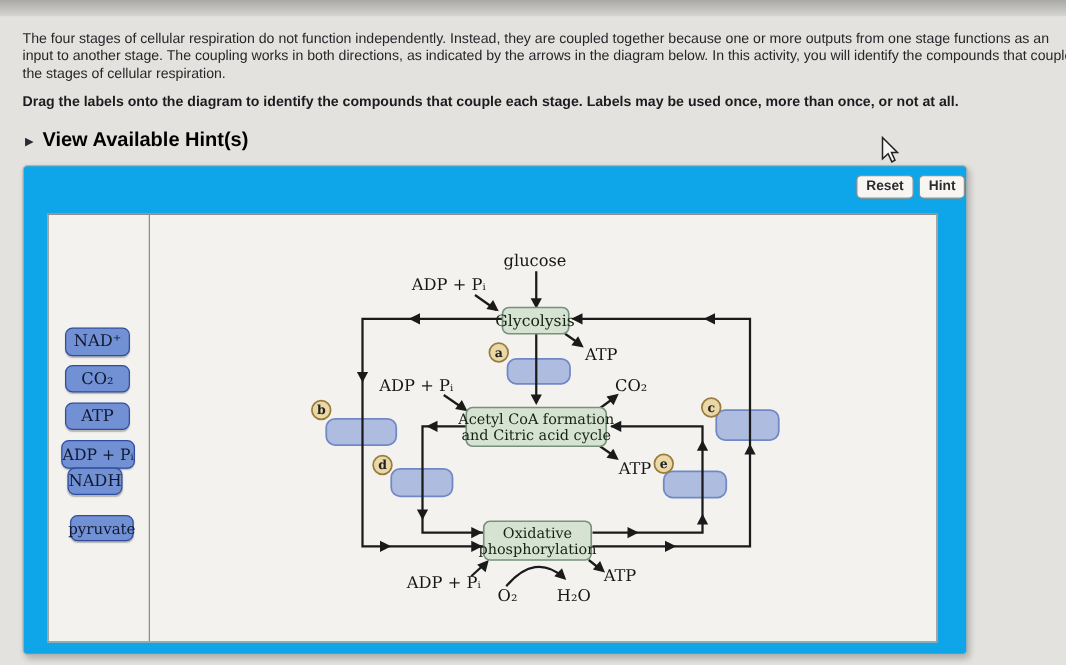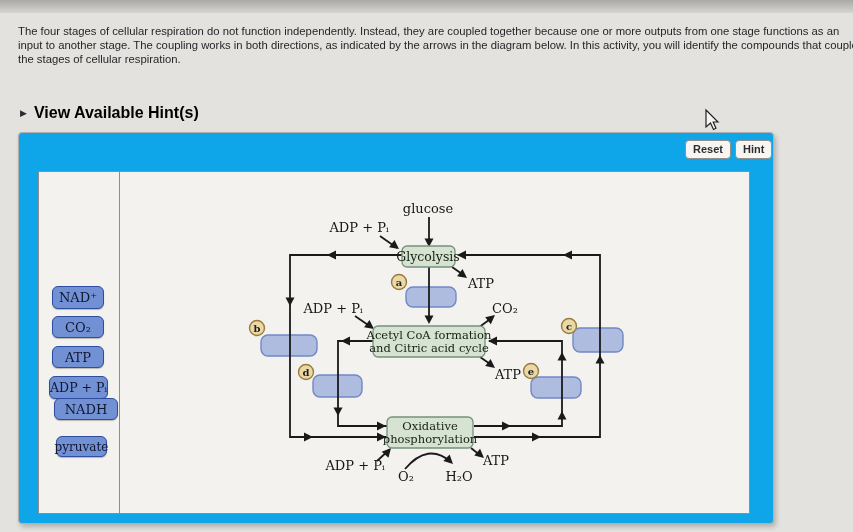--- a/index.html
+++ b/index.html
@@ -24,55 +24,56 @@
     padding:2px 7px 3px 7px;cursor:pointer;}
   .btn-reset{left:666px;}
   .btn-help{left:716px;}
   .inner{position:absolute;left:19px;top:38px;width:710px;height:341px;
     background:#f3f2ee;border:1px solid #8d8d89;}
   .label-col{position:absolute;left:0;top:0;width:80px;height:100%;
     border-right:1px solid #8d8d89;}
   .chip{position:absolute;display:flex;align-items:center;justify-content:center;
     background:#7290d4;border:1.5px solid #2e4da0;border-radius:6px;
     font-family:"DejaVu Serif","Liberation Serif",serif;color:#101830;
-    box-shadow:0 1px 1px rgba(0,0,0,0.25);cursor:grab;box-sizing:border-box;margin-top:24px;}
+    box-shadow:0 1px 1px rgba(0,0,0,0.25);cursor:grab;box-sizing:border-box;}
   .diagram-svg{position:absolute;left:118px;top:170px;}
   .cursor-svg{position:absolute;left:700px;top:106px;}
   svg text{font-family:"DejaVu Serif","Liberation Serif",serif;fill:#161616;}
   text.stage-sm{font-size:11.5px;fill:#14220f;}
   text.stage-lg{font-size:12.5px;fill:#14220f;}
   text.lbl{font-size:13px;}
   text.badge-letter{font-size:10px;font-weight:bold;fill:#222;}
 </style>
 </head>
 <body>
 
 <div id="app">
   <div class="top-strip"></div>
 
   <div class="intro-text">The four stages of cellular respiration do not function independently. Instead, they are coupled together because one or more outputs from one stage functions as an input to another stage. The coupling works in both directions, as indicated by the arrows in the diagram below. In this activity, you will identify the compounds that couple the stages of cellular respiration.</div>
+  <div class="instruction">Drag the labels onto the diagram to identify the compounds that couple each stage. Labels may be used once, more than once, or not at all.</div>
 
   <div class="hint-row">
     <span class="hint-tri">▶</span>
     <span class="hint-link">View Available Hint(s)</span>
   </div>
 
   <div class="panel">
     <button class="btn btn-reset">Reset</button>
     <button class="btn btn-help">Hint</button>
     <div class="inner">
       <div class="label-col"></div>
     </div>
   </div>
 
   <div class="chip" style="left:52px;top:262px;width:52px;height:23px;font-size:13px;">NAD⁺</div>
   <div class="chip" style="left:52px;top:292px;width:52px;height:22px;font-size:13px;">CO₂</div>
   <div class="chip" style="left:52px;top:322px;width:52px;height:22px;font-size:13px;">ATP</div>
   <div class="chip" style="left:49px;top:352px;width:59px;height:23px;font-size:12.5px;">ADP + Pᵢ</div>
-  <div class="chip" style="left:54px;top:374px;width:64px;height:22px;font-size:13px;">NADH</div>
+  <div class="chip" style="left:54px;top:374px;width:44px;height:22px;font-size:13px;">NADH</div>
   <div class="chip" style="left:56px;top:412px;width:51px;height:21px;font-size:12px;">pyruvate</div>
 
   <svg class="diagram-svg" width="632" height="344" viewBox="118 170 632 344">
 
     <g fill="#aebcdf" stroke="#7288c6" stroke-width="1.4">
       <rect x="406" y="287" width="50" height="20" rx="7"></rect>
       <rect x="261" y="335" width="56" height="21" rx="7"></rect>
       <rect x="573" y="328" width="50" height="24" rx="7"></rect>
       <rect x="313" y="375" width="49" height="22" rx="7"></rect>
       <rect x="531" y="377" width="50" height="21" rx="7"></rect>

